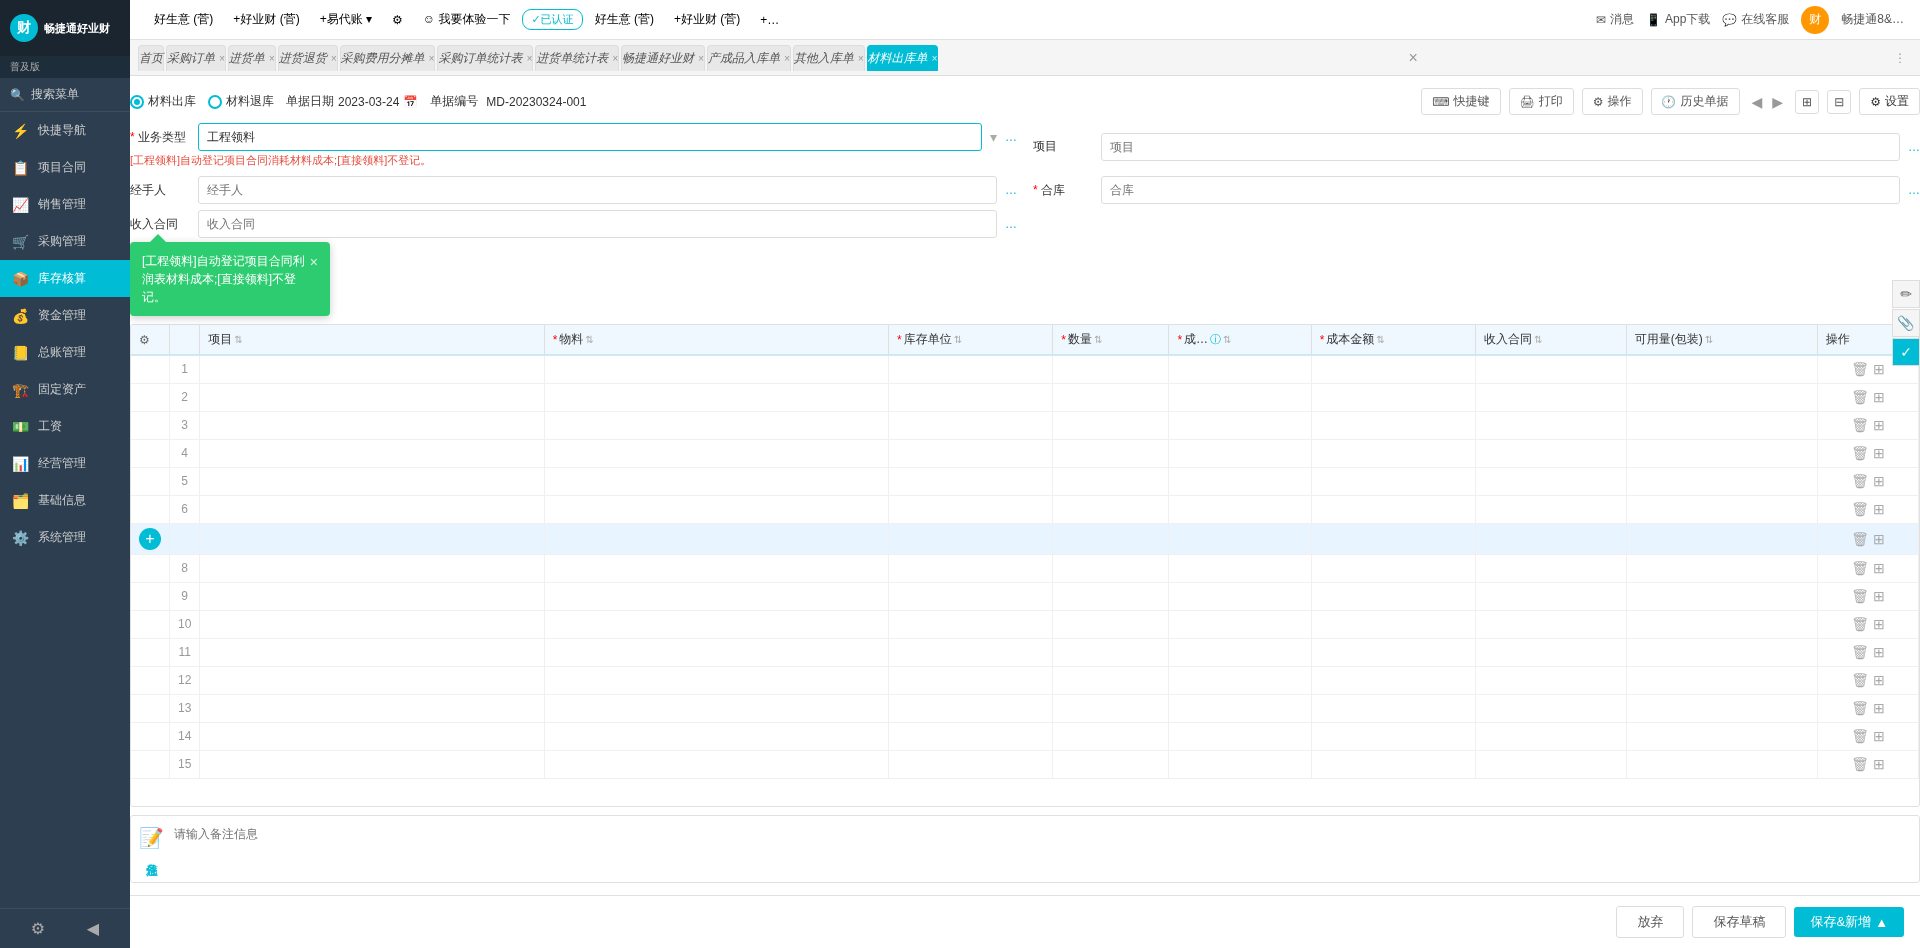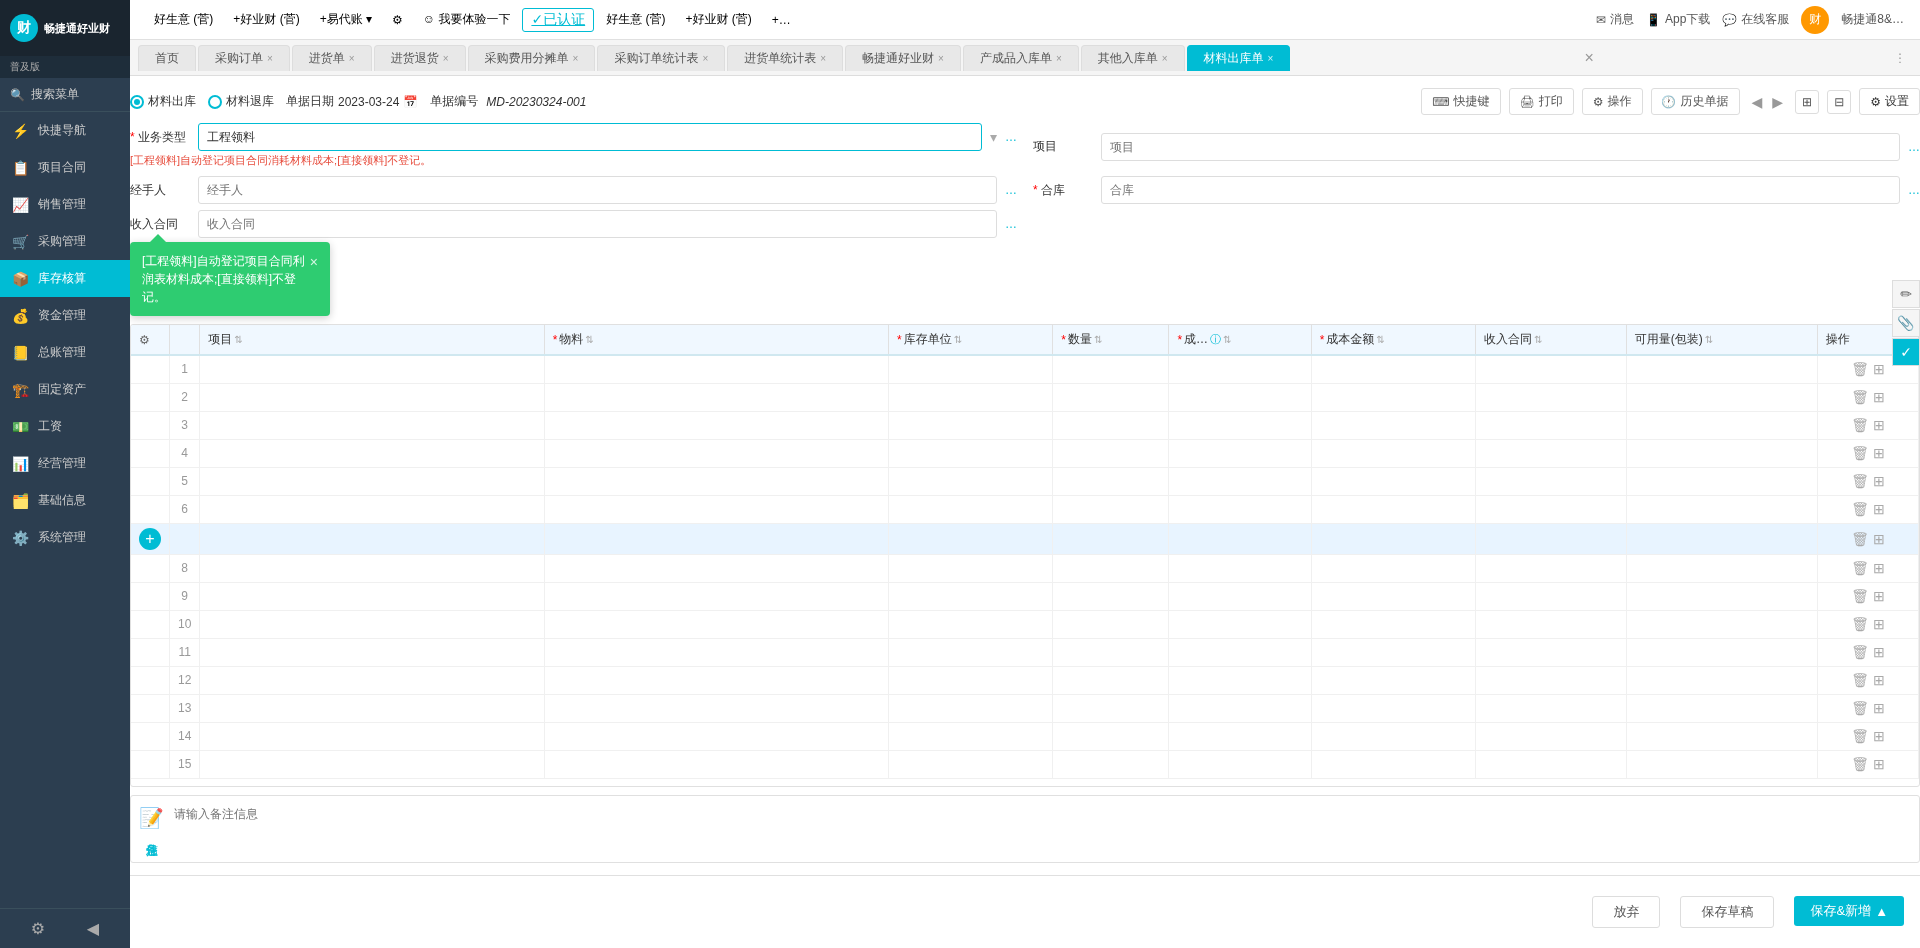--- a/index.html
+++ b/index.html
@@ -80,24 +80,23 @@
     .topbar-item {
       padding: 4px 8px;
       color: #000000;
       cursor: pointer;
       white-space: nowrap;
     }
     .topbar-cert {
       color: #00bcd4;
       padding: 2px 8px;
       border: 1px solid #00bcd4;
-      border-radius: 3px;
-      font-size: 14px;
-      cursor: pointer;
-      text-decoration: underline;
+      border-radius: 9px;
+      font-size: 11px;
+      cursor: pointer;
     }
     .topbar-right {
       margin-left: auto;
       display: flex; align-items: center; gap: 12px;
       color: #555; font-size: 12px;
     }
     .topbar-right-item { cursor: pointer; display: flex; align-items: center; gap: 4px; }
     .user-avatar {
       width: 28px; height: 28px;
       background: #ff9800;
@@ -114,29 +113,30 @@
       height: 36px;
       border-bottom: 1px solid #ddd;
       flex-shrink: 0;
       overflow-x: auto;
       padding: 0 8px;
       gap: 2px;
     }
     .tabbar::-webkit-scrollbar { display: none; }
     .tab-item {
       display: flex; align-items: center; gap: 4px;
-      padding: 4px 16px;
+      padding: 4px 0;
       background: #e8e8e8;
       border-radius: 4px 4px 0 0;
       cursor: pointer;
       font-size: 12px;
       color: #555;
       white-space: nowrap;
       border: 1px solid #ddd;
       border-bottom: none;
+      font-style: italic;
     }
     .tab-item.active {
       background: #00bcd4;
       color: #fff;
       border-color: #00bcd4;
     }
     .tab-close { font-size: 10px; color: #999; cursor: pointer; }
     .tab-item.active .tab-close { color: rgba(255,255,255,0.8); }
     .tabbar-close-btn {
       margin-left: auto;
@@ -330,23 +330,23 @@
       resize: none;
       padding: 2px;
       min-height: 50px;
       font-family: inherit;
     }
 
     
     .footer {
       display: flex;
       justify-content: flex-end;
-      align-items: flex-start;
-      gap: 20px;
-      padding: 20px 16px;
+      align-items: center;
+      gap: 8px;
+      padding: 10px 16px;
       background: #fff;
       border-top: 1px solid #e0e0e0;
       flex-shrink: 0;
     }
     .btn-discard {
       padding: 6px 20px;
       border: 1px solid #ddd;
       border-radius: 3px;
       background: #fff;
       color: #555;
@@ -598,21 +598,21 @@
             <span>材料退库</span>
           </label>
         </div>
         <div class="date-field">
           <span>单据日期</span>
           <span style="color:#333;">2023-03-24</span>
           <span class="date-icon">📅</span>
         </div>
         <div class="doc-no-field">
           <span>单据编号</span>
-          <span style="color:#333;margin-left:4px;font-style:italic;">MD-20230324-001</span>
+          <span style="color:#333;margin-left:4px;">MD-20230324-001</span>
         </div>
       </div>
       <div class="form-toolbar-right">
         <div class="toolbar-btn">
           <span>⌨</span>
           <span>快捷键</span>
         </div>
         <div class="toolbar-btn">
           <span>🖨</span>
           <span>打印</span>

